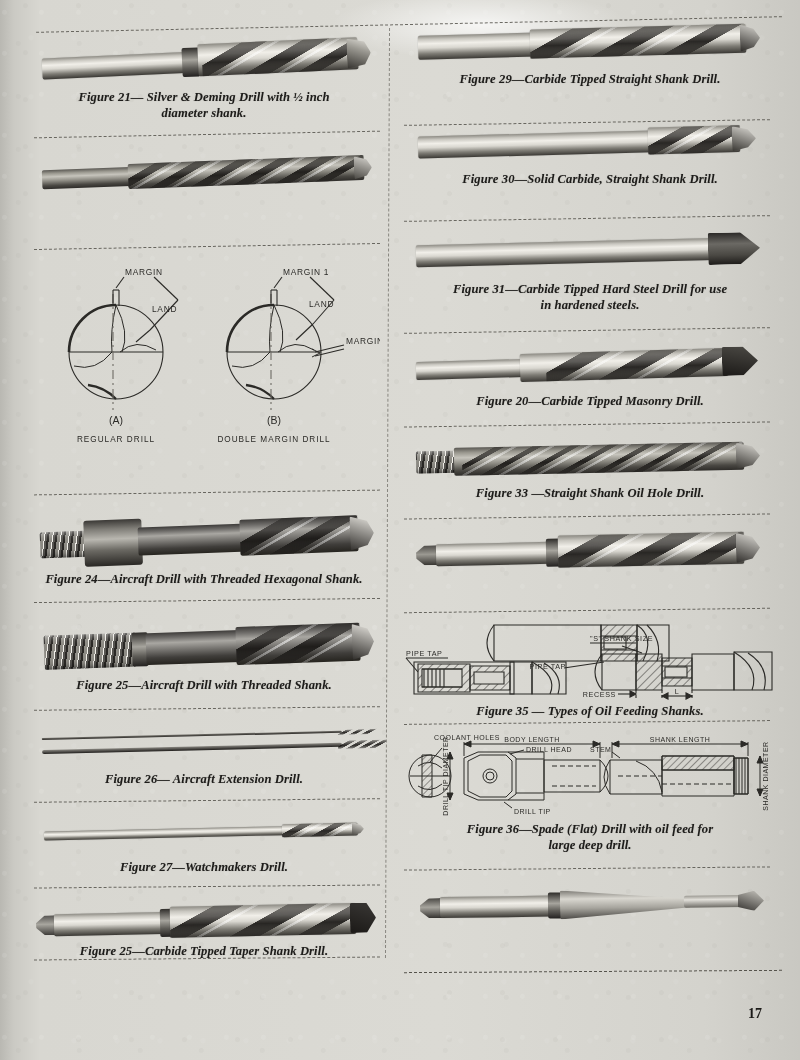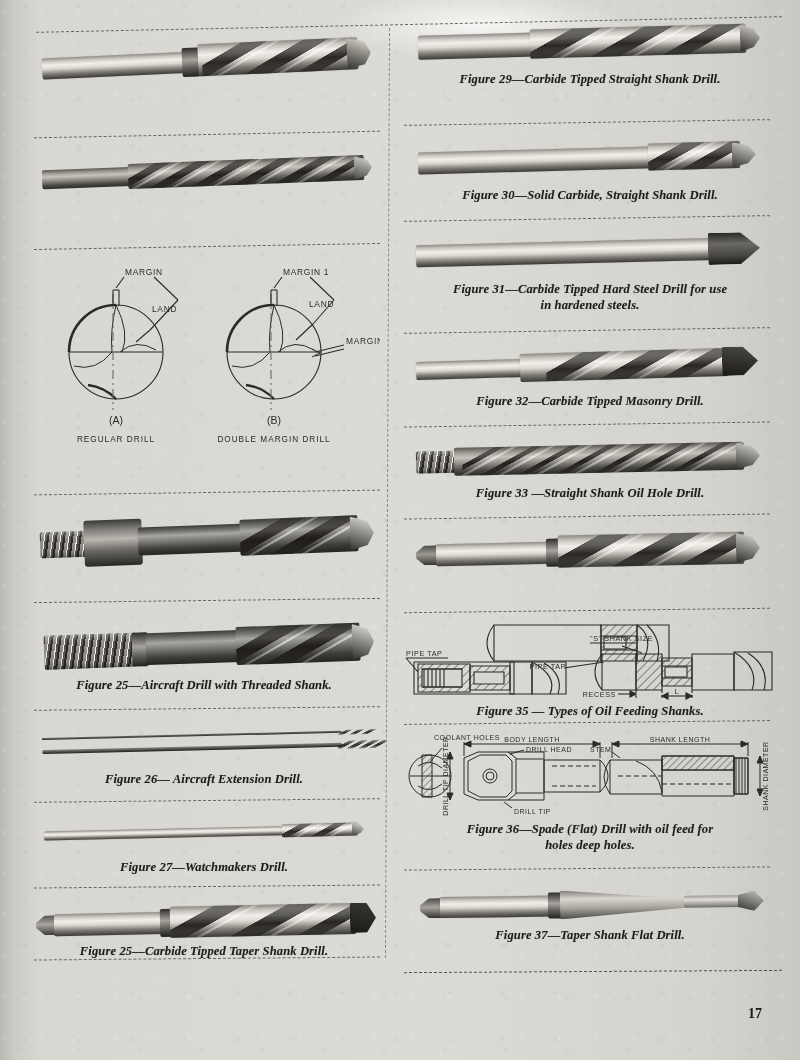--- a/index.html
+++ b/index.html
@@ -105,20 +105,24 @@
           <div class="flutewrap" style="left:160px;top:2px;width:150px;height:32px;">
             <div class="flute" style="left:10px;width:26px;"></div>
             <div class="flute b" style="left:44px;"></div>
             <div class="flute" style="left:72px;width:26px;"></div>
             <div class="flute b" style="left:106px;"></div>
             <div class="flute" style="left:126px;width:22px;"></div>
           </div>
           <div class="seg" style="left:305px;top:3px;width:24px;height:30px;background:linear-gradient(200deg,#e8e6e0 0%,#9b9992 40%,#35332f 100%);clip-path:polygon(0 0,74% 12%,100% 50%,74% 88%,0 100%);"></div>
         </div>
       </div>
+      <div class="cap">
+        <div>Figure 21—  Silver &amp; Deming Drill with  ½ inch</div>
+        <div>diameter shank.</div>
+      </div>
     </div>
     <div class="sep sepL" style="top:134px;transform:rotate(-1.1deg);"></div>
 
     <div class="cell" style="top:142px;height:104px;">
       <div class="art" style="height:58px;">
         <div class="drill" style="left:14px;top:16px;width:330px;height:30px;transform:rotate(-2.2deg);">
           <div class="seg steelDark" style="left:0;top:6px;width:90px;height:19px;"></div>
           <div class="seg steelDark" style="left:86px;top:3px;width:236px;height:25px;"></div>
           <div class="flutewrap" style="left:86px;top:3px;width:236px;height:25px;">
             <div class="flute" style="left:4px;width:16px;"></div>
@@ -209,20 +213,23 @@
           <div class="seg blued" style="left:200px;top:11px;width:118px;height:36px;"></div>
           <div class="flutewrap" style="left:200px;top:11px;width:118px;height:36px;">
             <div class="flute" style="left:8px;width:24px;"></div>
             <div class="flute b" style="left:40px;"></div>
             <div class="flute" style="left:62px;width:24px;"></div>
             <div class="flute b" style="left:94px;"></div>
           </div>
           <div class="seg" style="left:310px;top:12px;width:24px;height:34px;background:linear-gradient(200deg,#e9e7e1,#33312e);clip-path:polygon(0 0,72% 14%,100% 50%,72% 86%,0 100%);"></div>
         </div>
       </div>
+      <div class="cap">
+        <div>Figure 24—Aircraft Drill with Threaded Hexagonal Shank.</div>
+      </div>
     </div>
     <div class="sep sepL" style="top:600px;transform:rotate(-0.7deg);"></div>
 
     <div class="cell" style="top:608px;height:96px;">
       <div class="art" style="height:70px;">
         <div class="drill" style="left:16px;top:12px;width:330px;height:50px;transform:rotate(-2.0deg);">
           <div class="thread" style="left:0;top:10px;width:92px;height:34px;"></div>
           <div class="collar" style="left:88px;top:10px;width:16px;height:34px;"></div>
           <div class="seg blued" style="left:102px;top:11px;width:96px;height:32px;"></div>
           <div class="seg blued" style="left:192px;top:8px;width:124px;height:38px;"></div>
@@ -325,21 +332,21 @@
           </div>
           <div class="seg" style="left:322px;top:5px;width:20px;height:27px;background:linear-gradient(200deg,#dedcd6,#2c2a27);clip-path:polygon(0 0,68% 16%,100% 50%,68% 84%,0 100%);"></div>
         </div>
       </div>
       <div class="cap">
         <div>Figure 29—Carbide Tipped Straight Shank Drill.</div>
       </div>
     </div>
     <div class="sep sepR" style="top:122px;transform:rotate(-0.9deg);"></div>
 
-    <div class="cell" style="top:128px;height:90px;">
+    <div class="cell" style="top:112px;height:90px;">
       <div class="art" style="height:60px;">
         <div class="drill" style="left:14px;top:14px;width:344px;height:32px;transform:rotate(-1.5deg);">
           <div class="seg steel" style="left:0;top:6px;width:236px;height:22px;"></div>
           <div class="seg steel" style="left:230px;top:3px;width:92px;height:27px;"></div>
           <div class="flutewrap" style="left:230px;top:3px;width:92px;height:27px;">
             <div class="flute" style="left:10px;width:22px;"></div>
             <div class="flute b" style="left:40px;"></div>
             <div class="flute" style="left:58px;width:22px;"></div>
           </div>
           <div class="seg" style="left:314px;top:4px;width:24px;height:25px;background:linear-gradient(200deg,#e4e2dc,#383632);clip-path:polygon(0 0,66% 14%,100% 50%,66% 86%,0 100%);"></div>
@@ -374,21 +381,21 @@
             <div class="flute" style="left:10px;width:28px;"></div>
             <div class="flute b" style="left:48px;"></div>
             <div class="flute" style="left:78px;width:28px;"></div>
             <div class="flute b" style="left:116px;"></div>
             <div class="flute" style="left:142px;width:24px;"></div>
           </div>
           <div class="seg" style="left:306px;top:5px;width:36px;height:29px;background:linear-gradient(190deg,#4c4a45,#1c1a18);clip-path:polygon(0 0,58% 0,100% 50%,58% 100%,0 100%);"></div>
         </div>
       </div>
       <div class="cap">
-        <div>Figure 32—Carbide Tipped Masonry Drill.</div>
+        <div>Figure 20—Carbide Tipped Masonry Drill.</div>
       </div>
     </div>
     <div class="sep sepR" style="top:424px;transform:rotate(-0.8deg);"></div>
 
     <div class="cell" style="top:430px;height:86px;">
       <div class="art" style="height:56px;">
         <div class="drill" style="left:12px;top:10px;width:346px;height:34px;transform:rotate(-1.2deg);">
           <div class="thread" style="left:0;top:8px;width:42px;height:22px;"></div>
           <div class="seg steelDark" style="left:38px;top:5px;width:290px;height:28px;"></div>
           <div class="flutewrap" style="left:46px;top:5px;width:282px;height:28px;">
@@ -570,37 +577,34 @@
             <text x="122" y="24">DRILL HEAD</text>
             <text x="186" y="24">STEM</text>
             <text x="110" y="86">DRILL TIP</text>
             <text x="44" y="48" text-anchor="middle" transform="rotate(-90 44 48)">DRILL TIP DIAMETER</text>
             <text x="364" y="48" text-anchor="middle" transform="rotate(-90 364 48)">SHANK DIAMETER</text>
           </g>
         </svg>
       </div>
       <div class="cap">
         <div>Figure 36—Spade (Flat) Drill with oil feed for</div>
-        <div>holes deep holes.</div>
+        <div>large deep drill.</div>
       </div>
     </div>
     <div class="sep sepR" style="top:868px;transform:rotate(-0.5deg);"></div>
 
     <div class="cell" style="top:876px;height:76px;">
       <div class="art" style="height:52px;">
         <div class="drill" style="left:16px;top:12px;width:344px;height:32px;transform:rotate(-0.8deg);">
           <div class="seg" style="left:0;top:8px;width:24px;height:20px;background:linear-gradient(180deg,#4b4945,#a6a49d 45%,#33312e);clip-path:polygon(38% 0,100% 0,100% 100%,38% 100%,0 64%,0 36%);"></div>
           <div class="seg steel" style="left:20px;top:7px;width:112px;height:21px;"></div>
           <div class="collar" style="left:128px;top:4px;width:14px;height:26px;"></div>
           <div class="seg" style="left:140px;top:2px;width:130px;height:29px;background:linear-gradient(180deg,#7c7a74,#d9d7d0 30%,#a7a59e 62%,#4b4945);clip-path:polygon(0 0,100% 36%,100% 64%,0 100%);"></div>
           <div class="seg" style="left:264px;top:9px;width:62px;height:12px;background:linear-gradient(180deg,#9b9992,#e2e0da 35%,#6f6d67);"></div>
           <div class="seg" style="left:318px;top:5px;width:26px;height:20px;background:linear-gradient(200deg,#c9c7c0,#34322f);clip-path:polygon(0 20%,62% 0,100% 50%,62% 100%,0 80%);"></div>
         </div>
       </div>
-      <div class="cap">
-        <div>Figure 37—Taper Shank Flat Drill.</div>
-      </div>
     </div>
   </div>
 
   <div id="botsep"></div>
   <div id="pageno">17</div>
 </div>
 
 </body></html>

